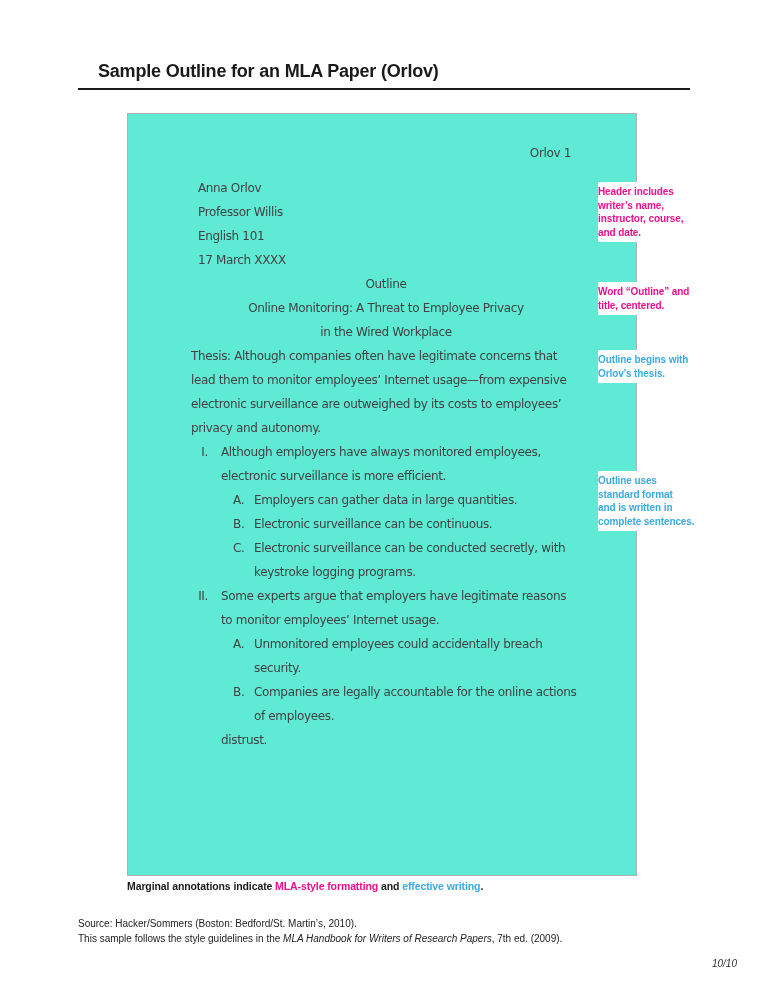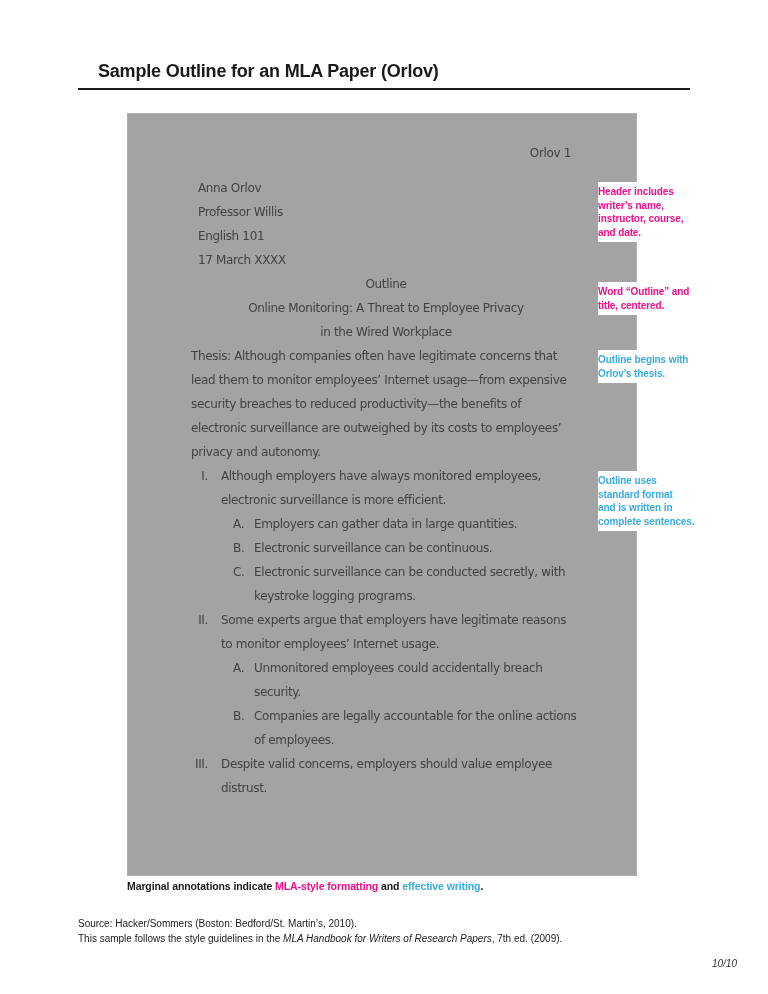--- a/index.html
+++ b/index.html
@@ -19,21 +19,21 @@
     margin-left:20px;
   }
   .title-rule {
     position:absolute; left:78px; top:88px;
     width:612px; height:2px; background:#1a1a1a;
   }
   .paper {
     position:absolute; left:127px; top:113px;
     width:510px; height:763px;
     border:1.5px solid #b0b0b0;
-    background:#a3a3a3;
+    background:#5eead4;
   }
   .running-head {
     position:absolute; top:32px; right:65px;
     font-family:"DejaVu Sans", sans-serif;
     font-size:12px; color:#424242; letter-spacing:-0.35px;
   }
   .content {
     position:absolute; left:63px; top:62px; width:390px;
     font-family:"DejaVu Sans", sans-serif;
     font-size:12px; color:#424242; letter-spacing:-0.35px;
@@ -96,21 +96,20 @@
       <div class="line hdr">Professor Willis</div>
       <div class="line hdr">English 101</div>
       <div class="line hdr">17 March XXXX</div>
 
       <div class="line centered">Outline</div>
       <div class="line centered">Online Monitoring: A Threat to Employee Privacy</div>
       <div class="line centered">in the Wired Workplace</div>
 
       <div class="line">Thesis: Although companies often have legitimate concerns that</div>
       <div class="line">lead them to monitor employees’ Internet usage—from expensive</div>
-      <div class="line">security breaches to reduced productivity—the benefits of</div>
       <div class="line">electronic surveillance are outweighed by its costs to employees’</div>
       <div class="line">privacy and autonomy.</div>
 
       <div class="line">
         <span class="o-num">I.</span>
         <span class="t-main" style="display:block">Although employers have always monitored employees,</span>
       </div>
       <div class="line">
         <span class="t-main" style="display:block">electronic surveillance is more efficient.</span>
       </div>
@@ -144,24 +143,20 @@
         <span class="t-sub" style="display:block">security.</span>
       </div>
       <div class="line">
         <span class="o-sub-num">B.</span>
         <span class="t-sub" style="display:block">Companies are legally accountable for the online actions</span>
       </div>
       <div class="line">
         <span class="t-sub" style="display:block">of employees.</span>
       </div>
       <div class="line">
-        <span class="o-num">III.</span>
-        <span class="t-main" style="display:block">Despite valid concerns, employers should value employee</span>
-      </div>
-      <div class="line">
         <span class="t-main" style="display:block">distrust.</span>
       </div>
     </div>
   </div>
 
   <div class="annotation pink" style="top:182px">
     <div>Header includes</div>
     <div>writer’s name,</div>
     <div>instructor, course,</div>
     <div>and date.</div>

